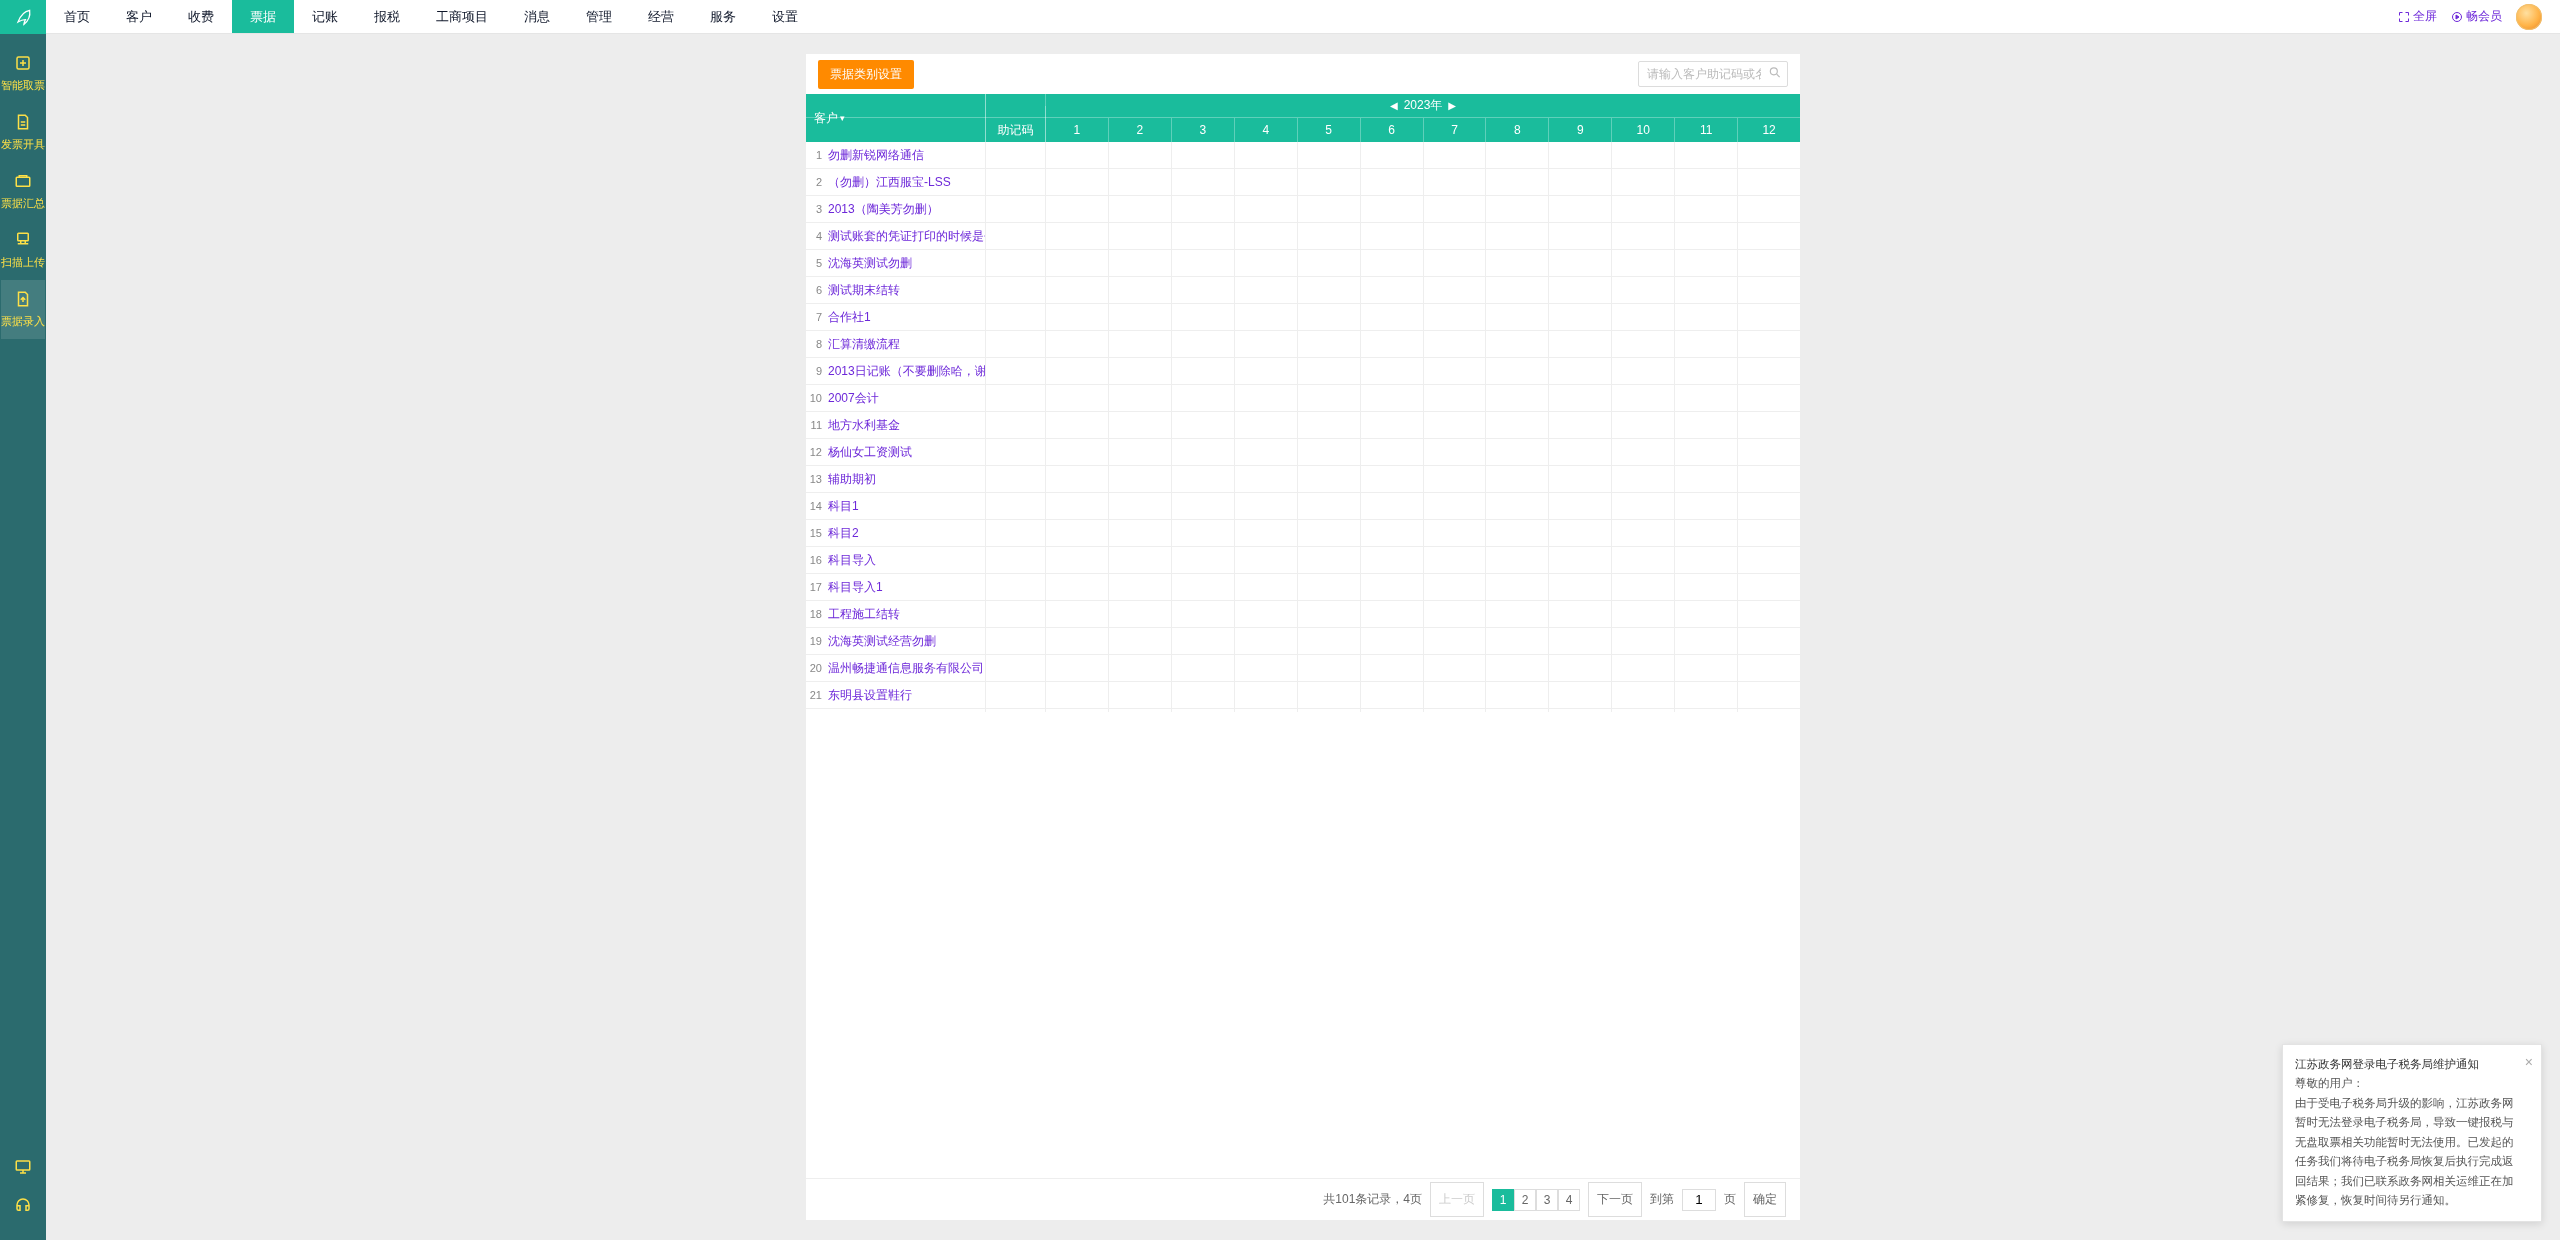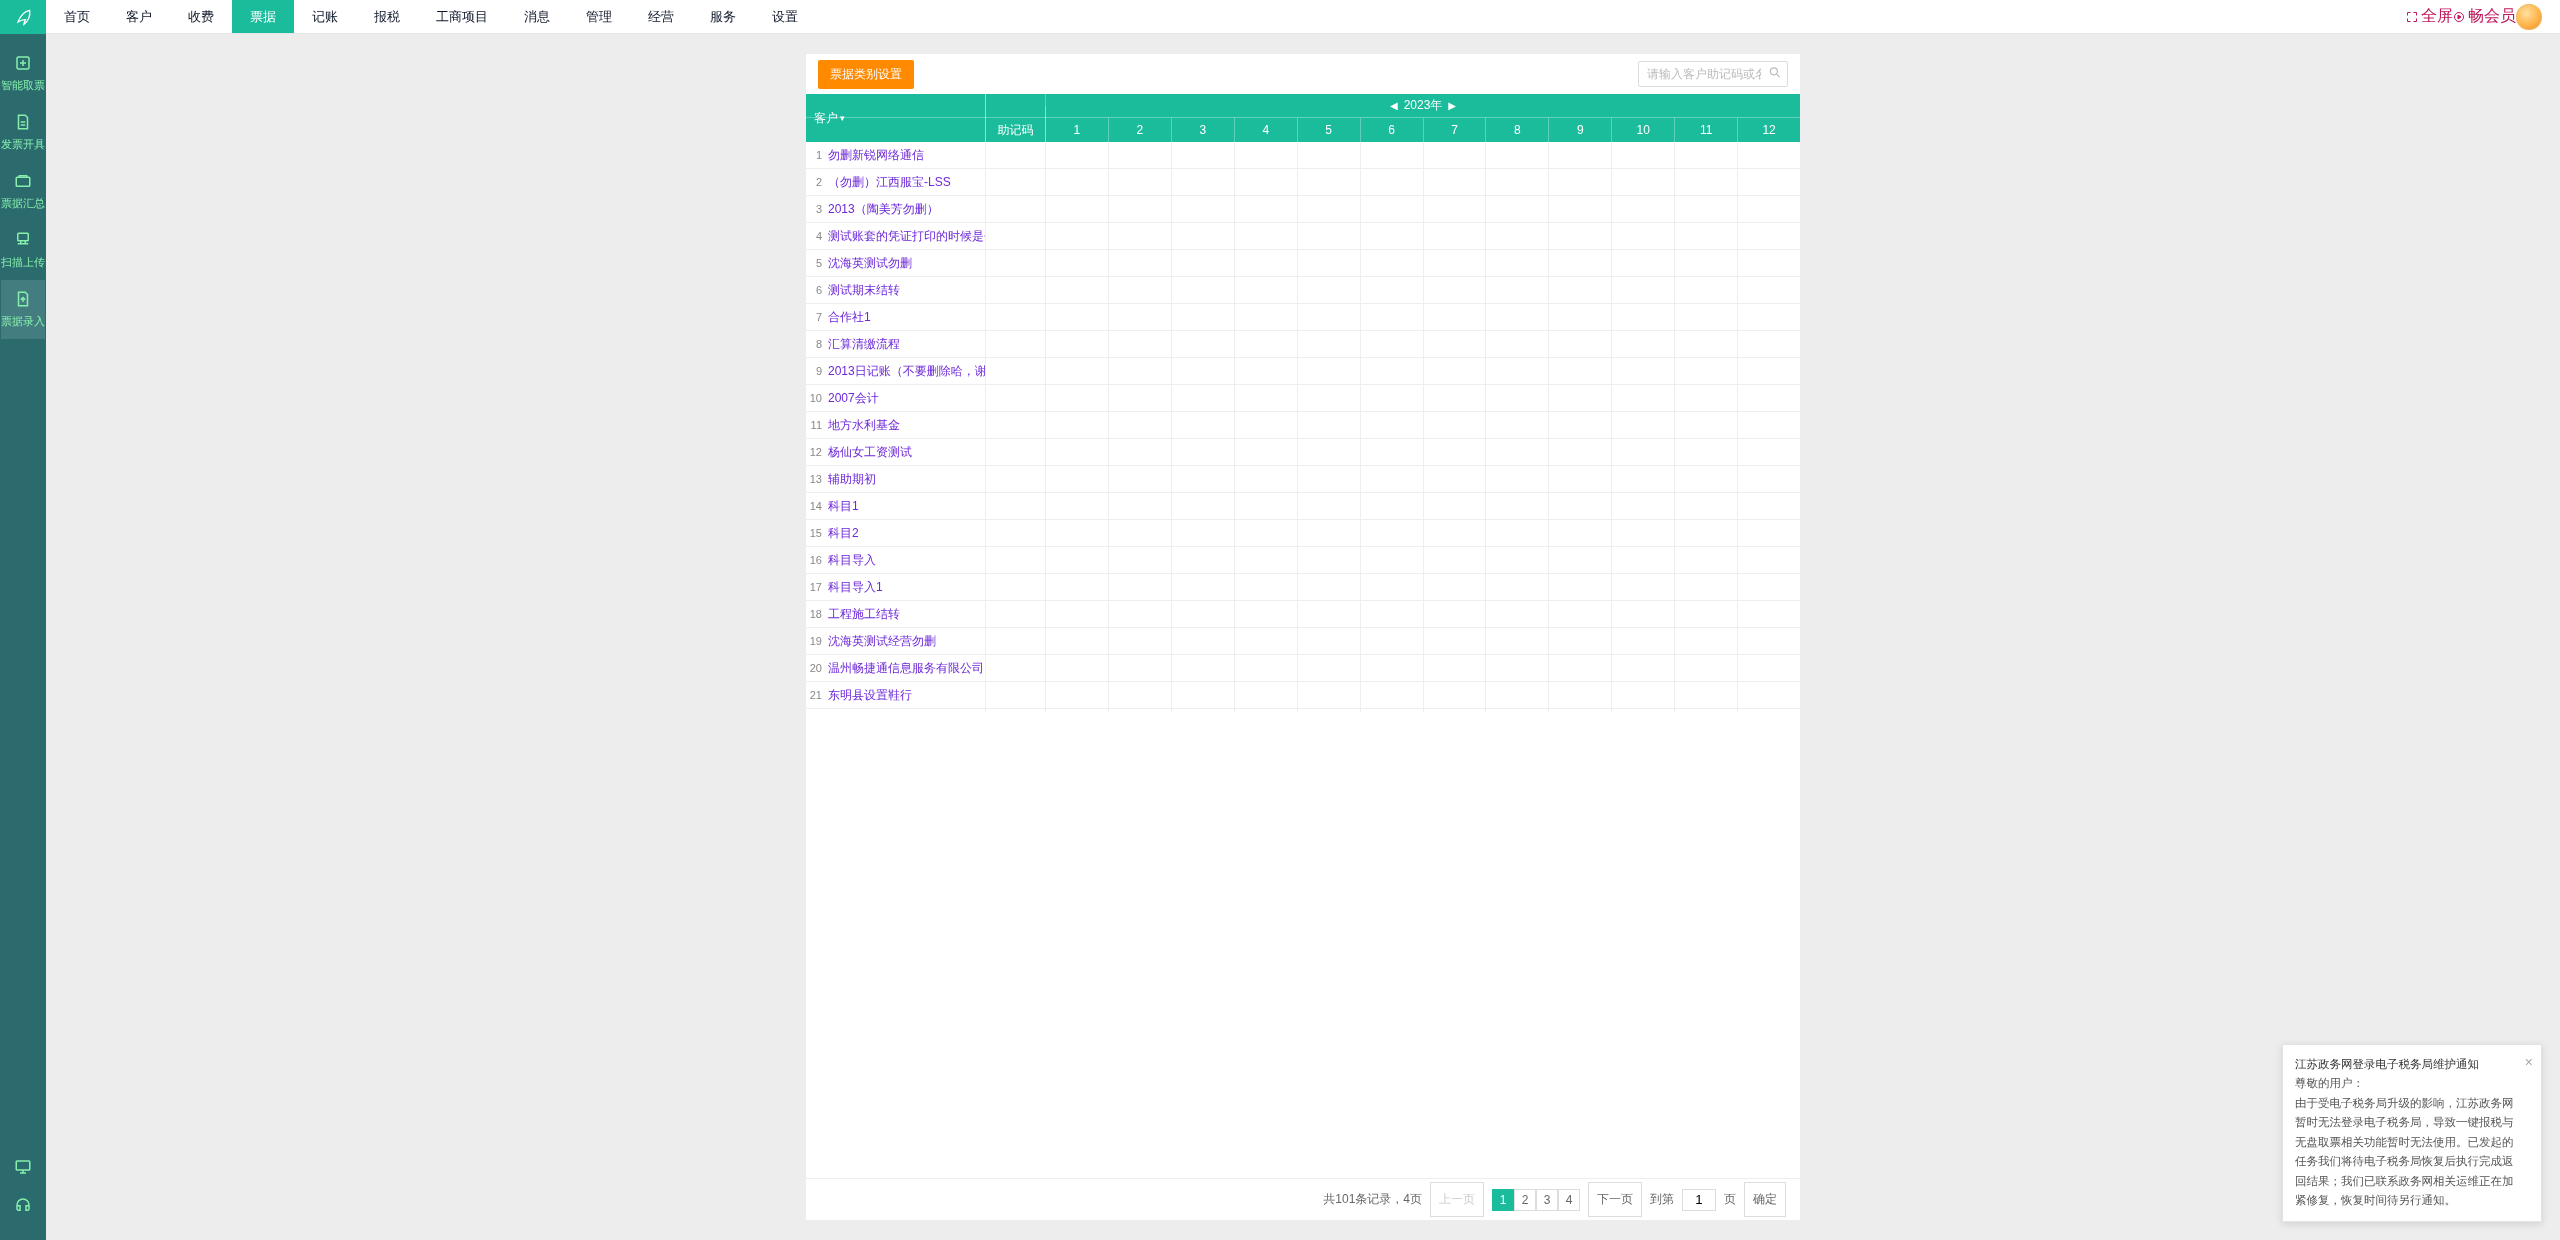--- a/index.html
+++ b/index.html
@@ -6,27 +6,27 @@
 body { font-family: "Microsoft YaHei", Arial, sans-serif; font-size: 12px; color: #333; background: #f0f0f0; overflow: hidden; }
 .app { display: flex; flex-direction: column; height: 100vh; width: 100vw; }
 
 
 .topbar { height: 34px; background: #fff; border-bottom: 1px solid #e5e5e5; display: flex; align-items: center; }
 .logo-area { width: 46px; height: 34px; background: #1abc9c; display: flex; align-items: center; justify-content: center; }
 .logo-area svg { width: 20px; height: 20px; }
 .nav-menu { display: flex; align-items: stretch; height: 100%; }
 .nav-item { padding: 0 18px; display: flex; align-items: center; color: #0f172a; cursor: pointer; font-size: 13px; }
 .nav-item.active { background: #1abc9c; color: #fff; }
-.topbar-right { margin-left: auto; display: flex; align-items: center; padding-right: 18px; font-size: 16px; color: #be185d; }
+.topbar-right { margin-left: auto; display: flex; align-items: center; gap: 14px; padding-right: 18px; font-size: 12px; color: #6d28d9; }
 .topbar-right .tr-item { display: flex; align-items: center; gap: 3px; cursor: pointer; }
 .avatar { width: 26px; height: 26px; border-radius: 50%; background: radial-gradient(circle at 40% 35%, #ffe0a0, #ffb347 55%, #e67e22); box-shadow: 0 0 0 1px #f0c070 inset; }
 
 
 .body { flex: 1; display: flex; min-height: 0; }
-.sidebar { width: 46px; background: #2b6b6e; display: flex; flex-direction: column; align-items: center; padding-top: 10px; color: #86efac; }
+.sidebar { width: 46px; background: #2b6b6e; display: flex; flex-direction: column; align-items: center; padding-top: 10px; color: #fde047; }
 .side-item { width: 100%; display: flex; flex-direction: column; align-items: center; padding: 10px 0; cursor: pointer; font-size: 11px; gap: 4px; }
 .side-item.active { background: rgba(255,255,255,0.12); }
 .side-item svg { width: 18px; height: 18px; }
 .sidebar-bottom { margin-top: auto; margin-bottom: 16px; width: 100%; }
 
 .main { flex: 1; overflow: auto; background: #ededed; display: flex; justify-content: center; padding: 20px 0; }
 .panel { width: 994px; background: #fff; display: flex; flex-direction: column; }
 
 
 .panel-head { height: 40px; display: flex; align-items: center; padding: 0 12px; }

